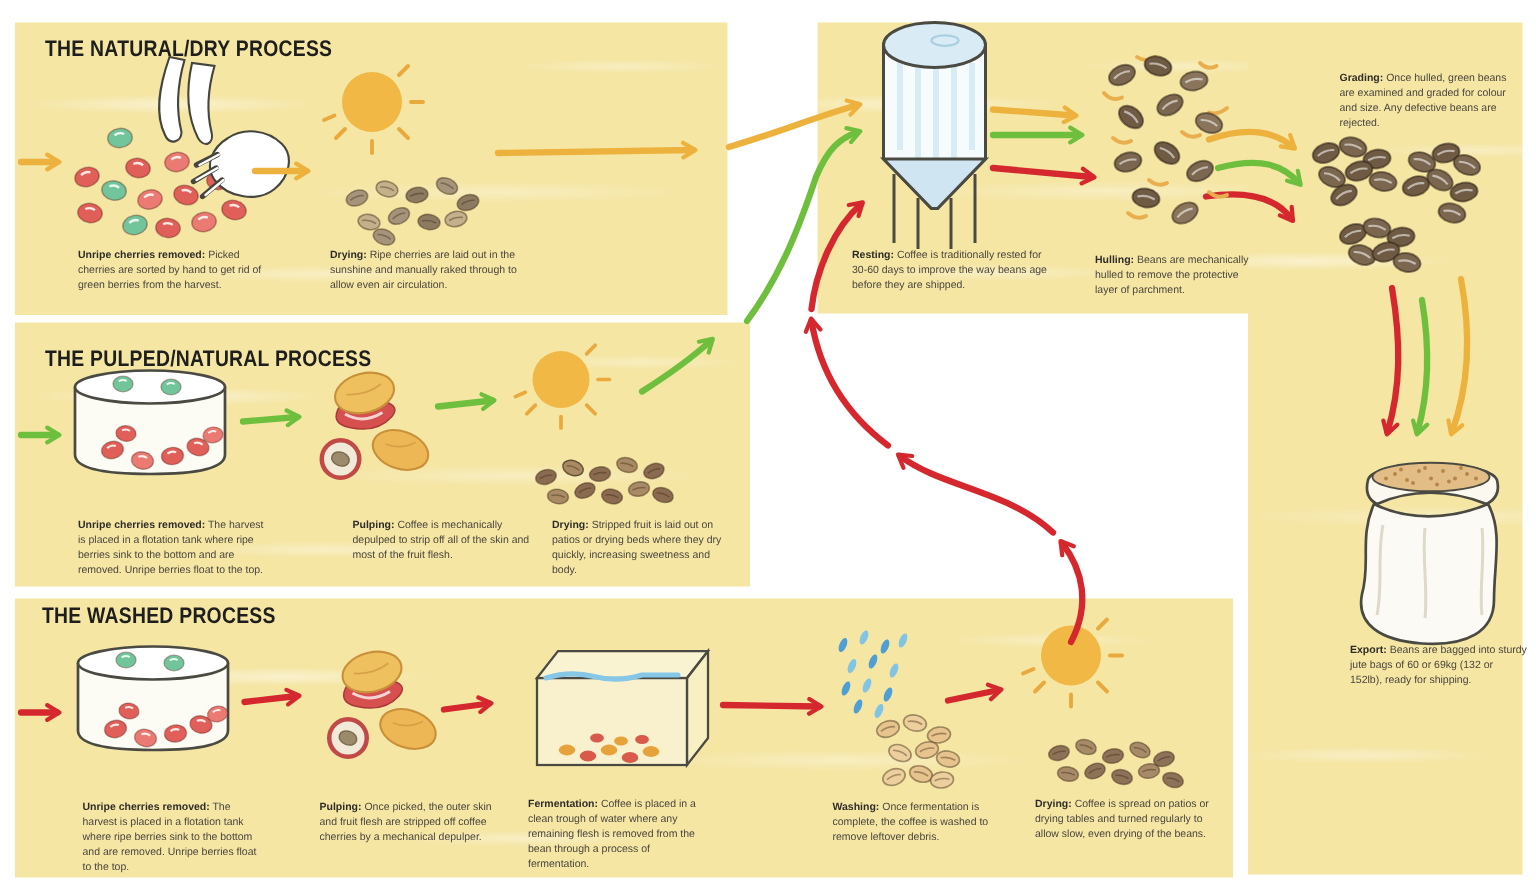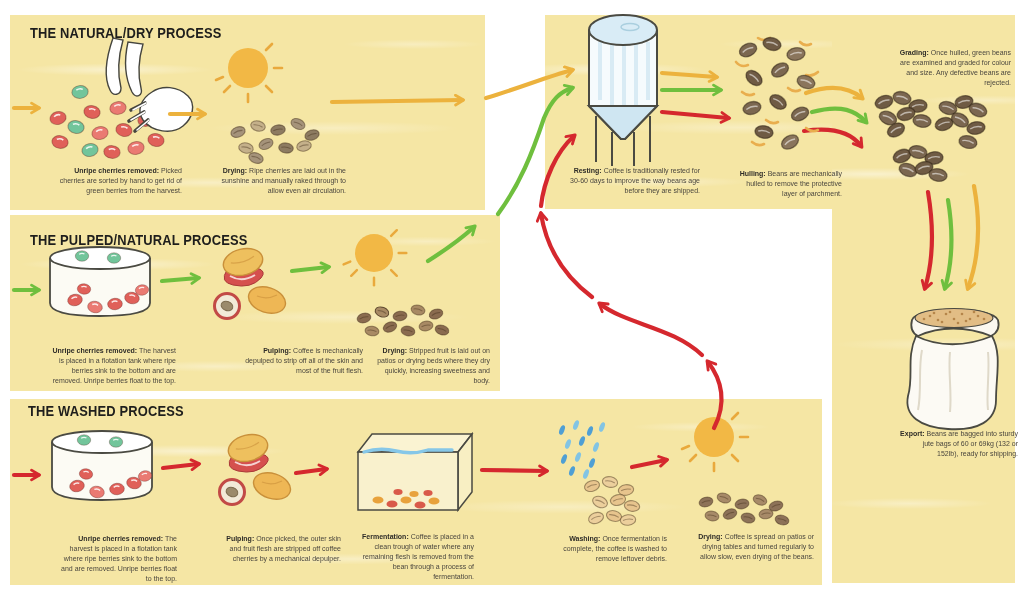--- a/index.html
+++ b/index.html
@@ -1,17 +1,17 @@
 <!DOCTYPE html>
 <html><head>
 <meta charset="utf-8">
 <style>
   html,body{margin:0;padding:0;background:#ffffff;}
   .canvas{position:relative;width:1024px;height:590px;background:#ffffff;overflow:hidden;
-          font-family:"Liberation Sans",sans-serif;text-align:right;}
+          font-family:"Liberation Sans",sans-serif;}
   .panel{position:absolute;background-color:#f5e6a4;
          background-image:
            radial-gradient(ellipse 140px 9px at 22% 28%, rgba(255,255,255,.45), transparent 70%),
            radial-gradient(ellipse 180px 10px at 68% 58%, rgba(255,255,255,.30), transparent 70%),
            radial-gradient(ellipse 120px 8px at 42% 86%, rgba(255,255,255,.35), transparent 70%),
            radial-gradient(ellipse 100px 7px at 85% 15%, rgba(255,255,255,.30), transparent 70%);}
   .ttl{position:absolute;font-size:15px;font-weight:800;color:#1e1e1c;letter-spacing:.2px;
        transform:scaleX(.86);transform-origin:left top;white-space:nowrap;}
   .cap{position:absolute;font-size:7px;line-height:1.42;color:#4a463e;}
   .cap .lb{font-weight:700;color:#2e2c28;}

